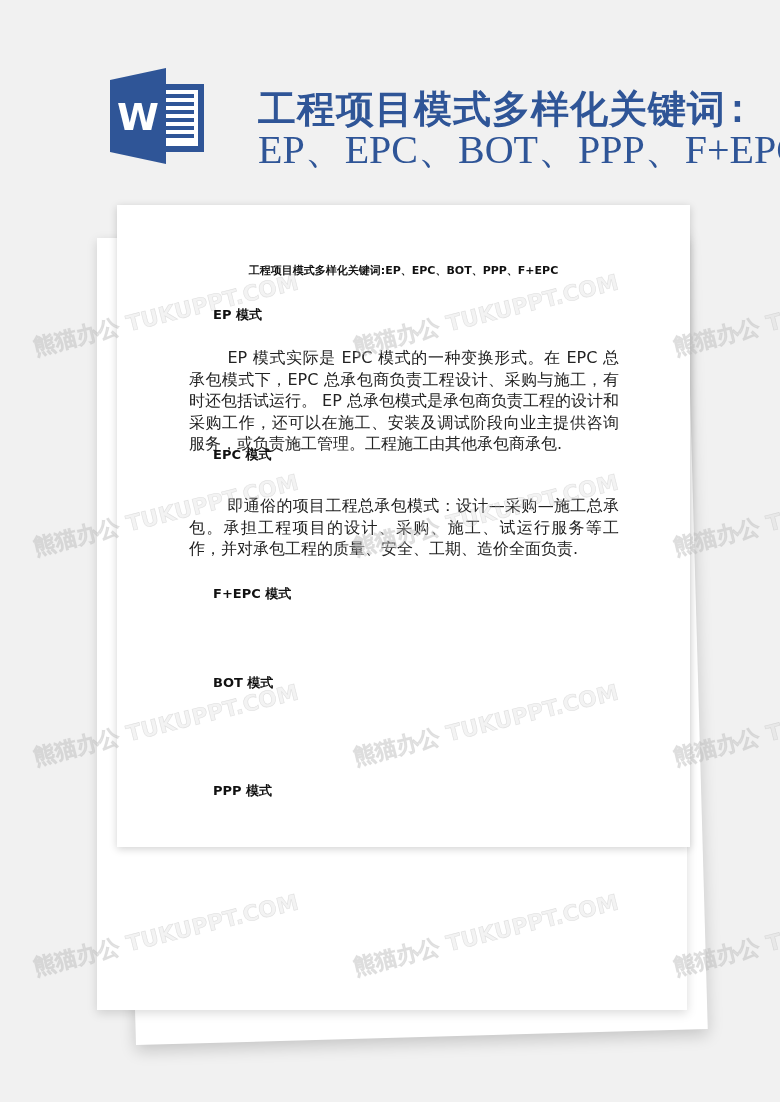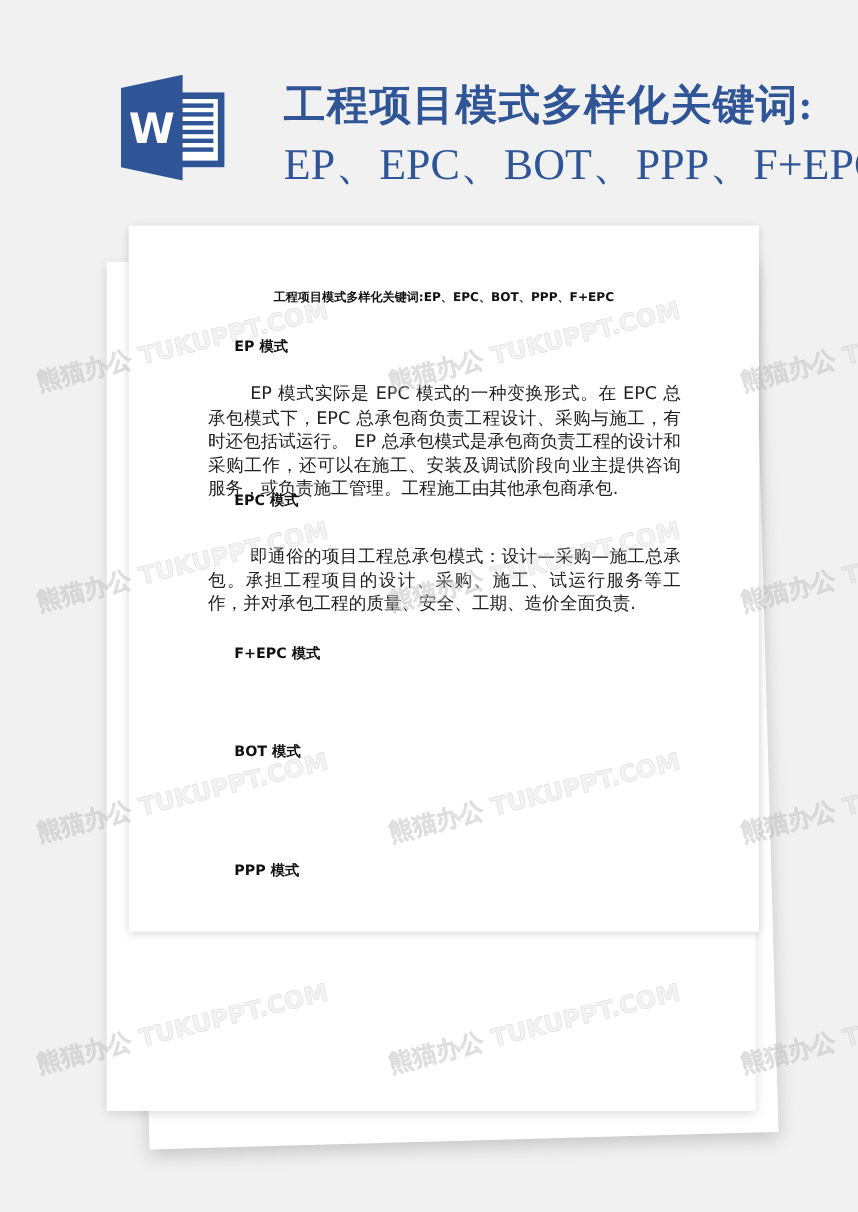--- a/index.html
+++ b/index.html
@@ -5,22 +5,22 @@
   html, body { margin: 0; padding: 0; }
   body {
     width: 780px; height: 1102px; overflow: hidden;
     background: #f1f1f1;
     position: relative;
     font-family: "DejaVu Sans", "Liberation Sans", sans-serif;
   }
   .header { position: absolute; left: 0; top: 0; width: 780px; height: 200px; }
   .word-icon { position: absolute; left: 108px; top: 68px; width: 100px; height: 96px; }
   .title-line1 {
-    position: absolute; left: 258px; top: 70px;
-    font-family: Liberation Serif, serif;
+    position: absolute; left: 258px; top: 84px;
+    font-family: Liberation Mono, monospace;
     font-size: 38px; font-weight: bold; color: #2f5597; letter-spacing: 1px;
     white-space: nowrap;
   }
   .title-line2 {
     position: absolute; left: 258px; top: 122px;
     font-family: "Liberation Serif", "DejaVu Serif", serif;
     font-size: 40px; color: #2f5597; white-space: nowrap; letter-spacing: 0px;
   }
   
   .page-back2 {

